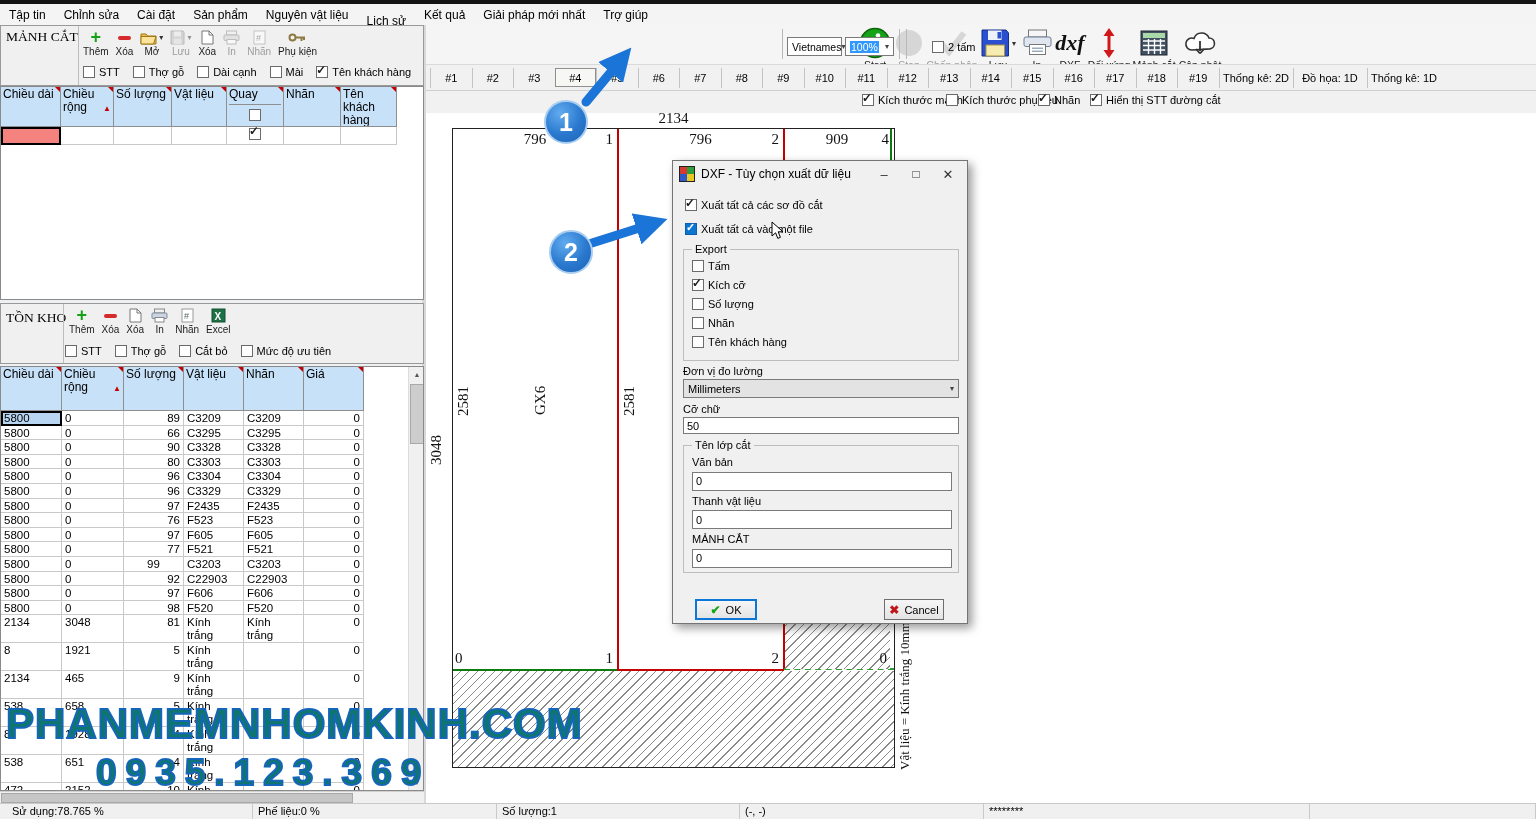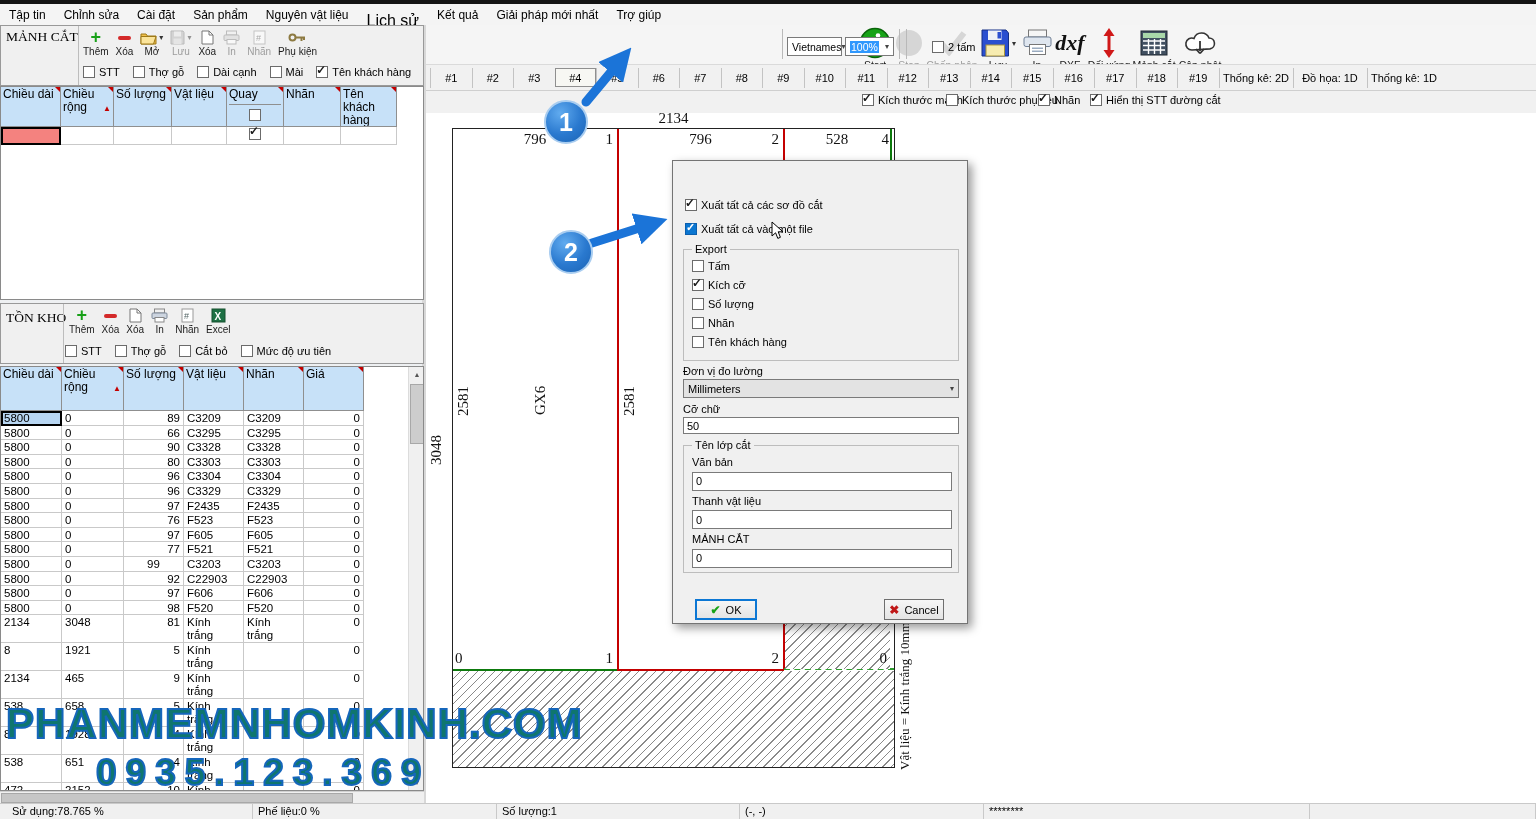--- a/index.html
+++ b/index.html
@@ -72,21 +72,21 @@
 </head>
 <body>
 
 <div class="abs" style="left:0;top:0;width:1536px;height:4px;background:#141414"></div>
 <div class="abs" id="menubar" style="left:0;top:4px;width:1536px;height:21px;background:#f4f4f4;border-bottom:1px solid #d2d2d2;display:flex;align-items:center">
     <span style="font-size: 12px; padding: 3px 9px;">Tập tin</span>
     <span style="font-size: 12px; padding: 3px 9px;">Chỉnh sửa</span>
     <span style="font-size: 12px; padding: 3px 9px;">Cài đặt</span>
     <span style="font-size: 12px; padding: 3px 9px;">Sản phẩm</span>
     <span style="font-size: 12px; padding: 3px 9px;">Nguyên vật liệu</span>
-    <span style="font-size: 16px; padding: 3px 9px; margin-top: 12px;">Lịch sử</span>
+    <span style="font-size: 12px; padding: 3px 9px; margin-top: 12px;">Lịch sử</span>
     <span style="font-size: 12px; padding: 3px 9px;">Kết quả</span>
     <span style="font-size: 12px; padding: 3px 9px;">Giải pháp mới nhất</span>
     <span style="font-size: 12px; padding: 3px 9px;">Trợ giúp</span>
   </div>
 
 <div class="abs" style="left:0;top:25px;width:426px;height:778px;background:#eef0f2;border-right:4px solid #d8d8d8;box-sizing:border-box"></div>
 
 <div class="abs panelbox" style="left:0;top:25px;width:424px;height:61px">
   <div class="abs serif" style="left:5px;top:3px;font-size:13.5px">MẢNH CẮT</div>
   <div class="abs" style="left:77px;top:0;width:1px;height:59px;background:#bdbdbd"></div>
@@ -636,35 +636,47 @@
   <div class="abs" style="left:164px;top:540px;width:167px;height:1.5px;background:#c40000"></div>
   <div class="abs" style="left:331px;top:539px;width:110px;height:0;border-top:2px dashed #2f9e2f"></div>
 
   <div class="abs hatch" style="left:0;top:542px;width:441px;height:96px"></div>
   <div class="abs hatch" style="left:332px;top:447px;width:105px;height:93px"></div>
 
   <div class="abs dg" style="left:0;top:2px;width:164px;text-align:center">796</div>
   <div class="abs dg" style="left:130px;top:2px;width:30px;text-align:right">1</div>
   <div class="abs dg" style="left:164px;top:2px;width:167px;text-align:center">796</div>
   <div class="abs dg" style="left:296px;top:2px;width:30px;text-align:right">2</div>
-  <div class="abs dg" style="left:331px;top:2px;width:106px;text-align:center">528</div>
+  <div class="abs dg" style="left:331px;top:2px;width:106px;text-align:center">909</div>
   <div class="abs dg" style="left:406px;top:2px;width:30px;text-align:right">4</div>
 
   <div class="abs dg vt" style="left:2px;top:222px;height:100px;text-align:center">2581</div>
   <div class="abs dg vt" style="left:79px;top:226px;height:90px;text-align:center">GX6</div>
   <div class="abs dg vt" style="left:168px;top:222px;height:100px;text-align:center">2581</div>
 
   <div class="abs dg" style="left:2px;top:521px">0</div>
   <div class="abs dg" style="left:134px;top:521px;width:26px;text-align:right">1</div>
   <div class="abs dg" style="left:300px;top:521px;width:26px;text-align:right">2</div>
   <div class="abs dg" style="left:408px;top:521px;width:26px;text-align:right">0</div>
 </div>
 <div class="abs dg vt" style="left:897px;top:600px;height:170px;font-size:13px">Vật liệu = Kính trắng 10mm</div>
 
 <div class="abs" id="dxf-dialog">
+  <div style="height:26px;display:flex;align-items:center;padding:0 6px;gap:6px">
+    <span style="display:inline-grid;grid-template-columns:7px 7px;grid-template-rows:7px 7px;border:1px solid #222">
+      <i style="background:#d43a2f"></i>
+        <i style="background:#2f9e3a"></i>
+        <i style="background:#2f58c9"></i>
+        <i style="background:#e8c822"></i>
+    </span>
+    <span style="font-size:12px;flex:1">DXF - Tùy chọn xuất dữ liệu</span>
+    <span style="font-size:13px;color:#333;width:26px;text-align:center">–</span>
+    <span style="font-size:12px;color:#333;width:26px;text-align:center">□</span>
+    <span style="font-size:13px;color:#333;width:26px;text-align:center">✕</span>
+  </div>
 
   <label class="cbl abs" style="left:12px;top:38px">
     <span class="cb checked"></span>
     <span>Xuất tất cả các sơ đồ cắt</span>
   </label>
   <label class="cbl abs" style="left:12px;top:62px">
     <span class="cb bluebox checked"></span>
     <span>Xuất tất cả vào một file</span>
   </label>
 

